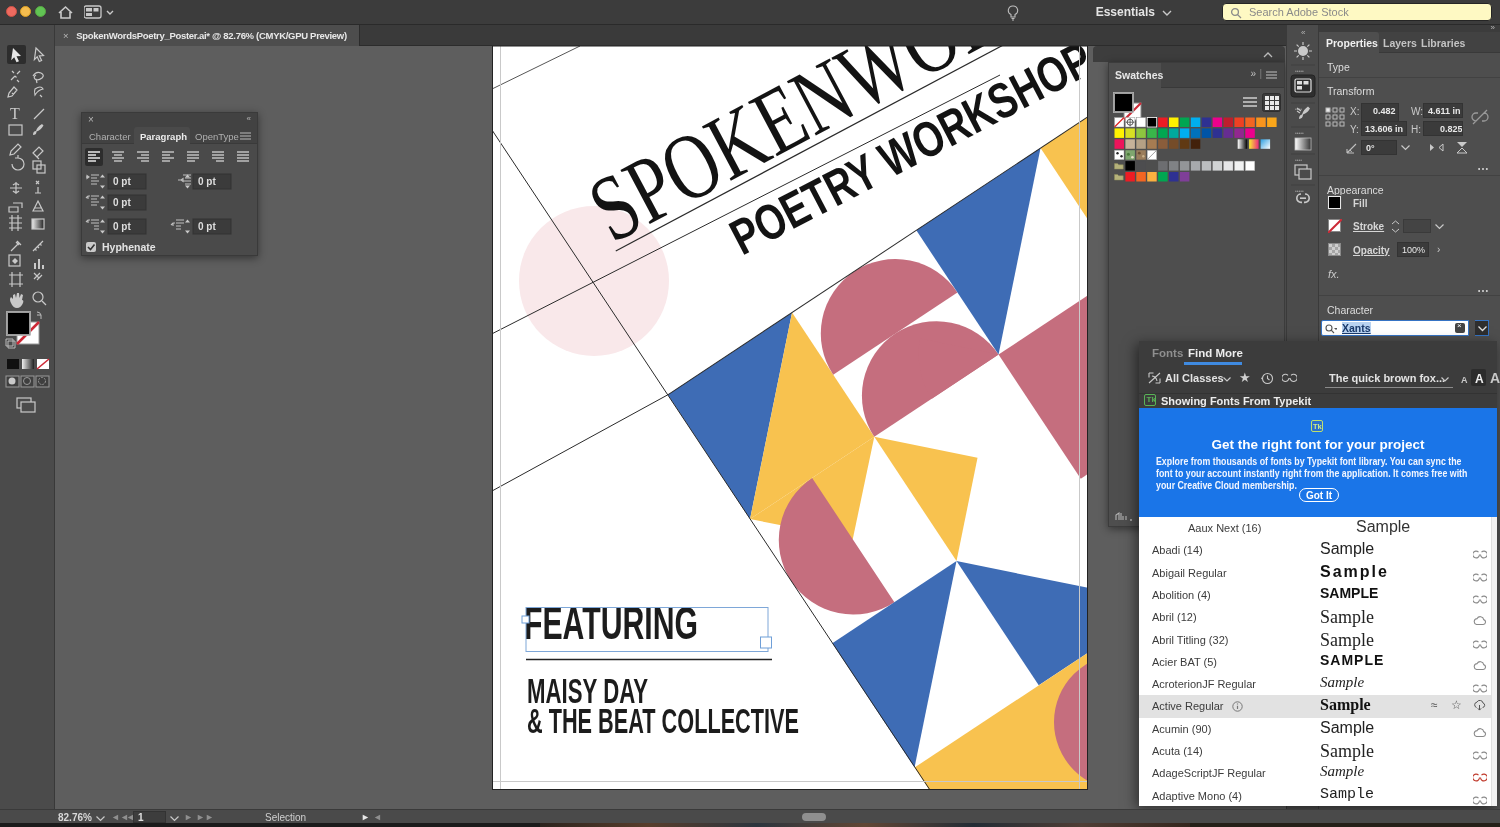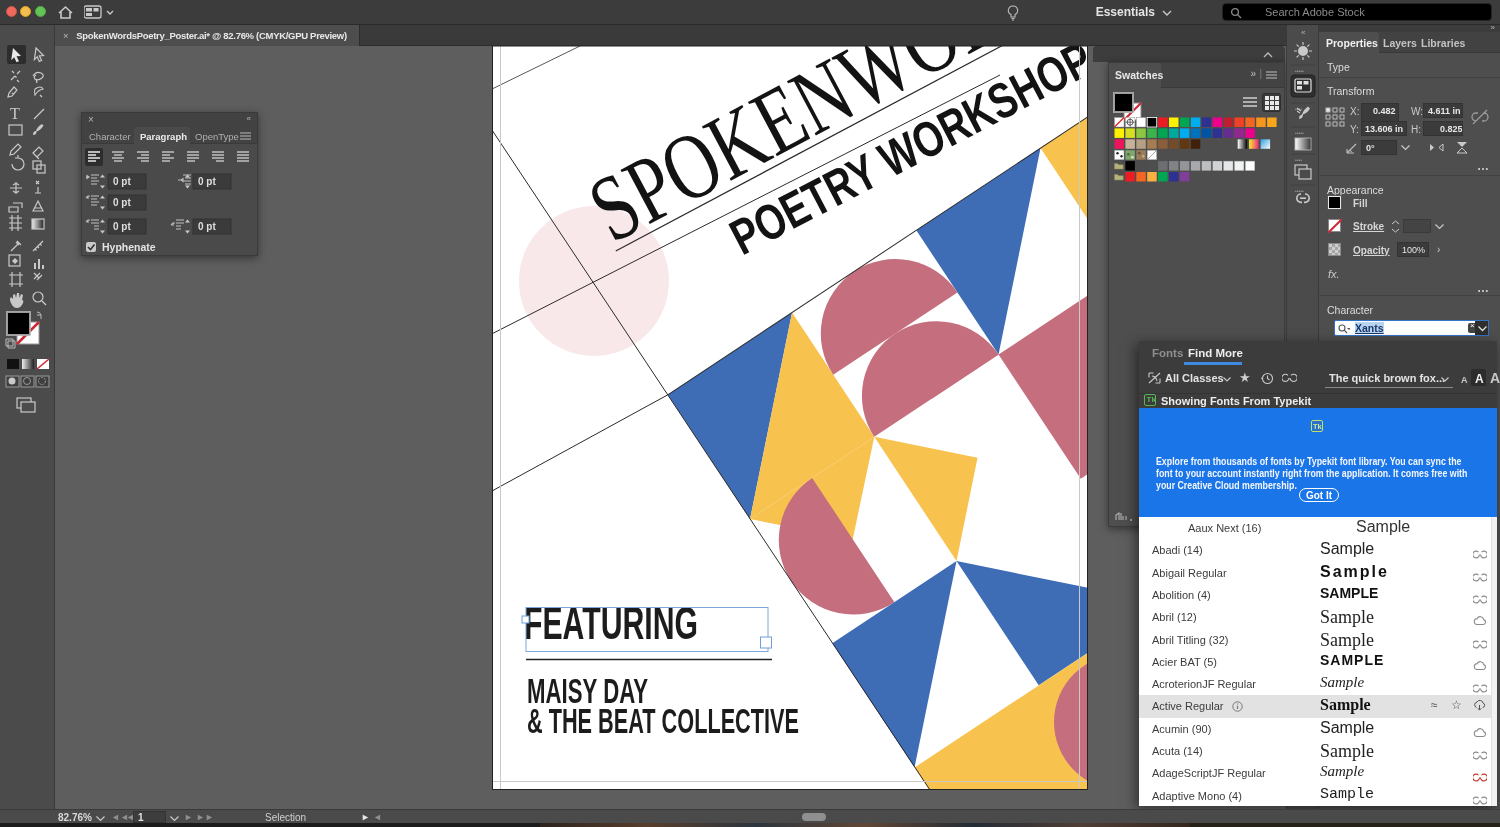--- a/index.html
+++ b/index.html
@@ -1,21 +1,21 @@
 <!DOCTYPE html>
 <html><head><meta charset="utf-8"><style>
 *{margin:0;padding:0;box-sizing:border-box}
 html,body{width:1500px;height:827px;overflow:hidden;background:#5e5e5e;font-family:"Liberation Sans",sans-serif;}
 .abs{position:absolute}
 #app{position:relative;width:1500px;height:827px}
 
 #titlebar{position:absolute;left:0;top:0;width:1500px;height:25px;background:#3c3c3c;border-bottom:1px solid #2a2a2a}
 .tl{position:absolute;top:6px;width:11px;height:11px;border-radius:50%}
 #title{position:absolute;top:6px;width:100%;text-align:center;color:#cfcfcf;font-size:11px;letter-spacing:-0.2px;font-weight:bold}
-#searchstock{position:absolute;right:8px;top:3px;width:270px;height:18px;background:#000000;border:1px solid #252525;border-radius:4px;color:#8a8a8a;font-size:11px;line-height:16px;padding-left:42px}
+#searchstock{position:absolute;right:8px;top:3px;width:270px;height:18px;background:#fef9c3;border:1px solid #252525;border-radius:4px;color:#8a8a8a;font-size:11px;line-height:16px;padding-left:26px}
 
 #tabbar{position:absolute;left:0;top:25px;width:1500px;height:21px;background:#3a3a3a;border-bottom:1px solid #2c2c2c}
 #doctab{position:absolute;left:55px;top:0;height:21px;background:#4d4d4d;color:#e8e8e8;font-size:9.5px;letter-spacing:-0.3px;font-weight:bold;line-height:21px;padding:0 12px 0 8px;border-right:1px solid #2c2c2c}
 
 #toolbar{position:absolute;left:0;top:25px;width:55px;height:784px;background:#4b4b4b;border-right:1px solid #393939}
 
 #canvas{position:absolute;left:56px;top:46px;width:1444px;height:763px;background:#5e5e5e}
 
 #statusbar{position:absolute;left:0;top:809px;width:1500px;height:14px;background:#4a4a4a;border-top:1px solid #3a3a3a;color:#d0d0d0;font-size:10px}
 #bottomstrip{position:absolute;left:0;top:823px;width:1500px;height:4px;background:#1b1b1b}
@@ -519,21 +519,21 @@
       </svg>
     <div class="abs" style="left:9px;top:218px;width:13px;height:13px;border:1px solid #999;background:repeating-conic-gradient(#bbb 0 25%,#eee 0 50%) 0 0/6px 6px;opacity:.8"></div>
     <span class="abs" style="left:34px;top:220px;color:#d6d6d6;font-size:10px;font-weight:bold;text-decoration:underline">Opacity</span>
     <div class="fieldbox" style="left:78px;top:217px;width:32px;height:15px;line-height:14px;padding-left:4px;font-weight:normal">100%</div>
     <span class="abs" style="left:118px;top:219px;color:#c9c9c9;font-size:10px">›</span>
     <span class="abs" style="left:9px;top:243px;color:#c9c9c9;font-size:11px;font-style:italic">fx.</span>
     <span class="abs" style="left:158px;top:256px;color:#c9c9c9;font-size:12px;letter-spacing:1px;font-weight:bold">…</span>
     <div class="abs" style="left:0;top:270px;width:182px;height:1px;background:#424242"></div>
 
     <span class="abs" style="left:8px;top:279px;color:#dcdcdc;font-size:10.5px">Character</span>
-    <div class="abs" style="left:15px;top:295px;width:148px;height:16px;background:#fff;border:1.5px solid #3573c4;border-radius:2px 0 0 2px">
+    <div class="abs" style="left:2px;top:295px;width:148px;height:16px;background:#fff;border:1.5px solid #3573c4;border-radius:2px 0 0 2px">
       <svg class="abs" style="left:3px;top:3px" width="12" height="10">
           <circle cx="4" cy="4" r="3" fill="none" stroke="#555" stroke-width="1.1"></circle>
           <path d="M6.2 6.2 L9 9" stroke="#555" stroke-width="1.1"></path>
           <path d="M9 4 l2 2 l2-2" fill="#555"></path>
         </svg>
       <span class="abs" style="left:20px;top:1px;background:#b9d3f1;color:#1a3a6b;font-size:10.5px;font-weight:bold;text-decoration:underline">Xants</span>
       <div class="abs" style="right:3px;top:2px;width:10px;height:10px;background:#444;border-radius:2px">
           <span style="position:absolute;left:2px;top:-2px;color:#fff;font-size:8px">×</span>
         </div>
     </div>
@@ -576,20 +576,21 @@
       <span class="abs" style="left:351px;top:29px;color:#c9c9c9;font-size:14px;font-weight:bold">A</span>
       <div class="abs" style="left:0;top:52px;width:358px;height:1px;background:#333"></div>
       <div class="abs" style="left:5px;top:53px;width:12px;height:12px;border:1.2px solid #59b357;border-radius:2px">
           <span style="position:absolute;left:1.5px;top:0px;color:#59b357;font-size:8px;font-weight:bold">Tk</span>
         </div>
       <span class="abs" style="left:22px;top:54px;color:#ececec;font-size:11px;font-weight:bold">Showing Fonts From Typekit</span>
       <div class="abs" style="left:0;top:67px;width:358px;height:109px;background:#1a75e8">
         <div class="abs" style="left:172px;top:12px;width:12px;height:12px;border:1.3px solid #bde06e;border-radius:2px;background:#2a6fce">
             <span style="position:absolute;left:1px;top:0.5px;color:#cdea8a;font-size:7.5px;font-weight:bold">Tk</span>
           </div>
+        <div class="abs" style="left:0;top:29px;width:358px;text-align:center;color:#fff;font-size:13.5px;font-weight:bold">Get the right font for your project</div>
         <div class="abs" style="left:17px;top:47px;width:394px;color:#f2f6ff;font-size:10.8px;line-height:12px;font-weight:bold;transform:scaleX(0.815);transform-origin:0 0">Explore from thousands of fonts by Typekit font library. You can sync the font to your account instantly right from the application. It comes free with your Creative Cloud membership.</div>
         <div class="abs" style="left:160px;top:80px;width:40px;height:14px;border:1.2px solid #fff;border-radius:8px;text-align:center;color:#fff;font-size:10px;font-weight:bold;line-height:13px">Got It</div>
       </div>
     </div>
     <div class="abs" style="left:0;top:176px;width:358px;height:289px;background:#fff;overflow:hidden">
       <div class="abs" style="left:352px;top:0;width:6px;height:289px;background:#f2f2f2;border-left:1px solid #e0e0e0"></div>
       <div class="abs" style="left:0;top:0.0px;width:352px;height:22.3px;margin-left:36px;">
           <span class="abs" style="left:13px;top:5px;font-size:11px;color:#3c3c3c">Aaux Next (16)</span>
           <span class="abs" style="left:181px;top:1px;font-family:&quot;Liberation Sans&quot;;font-size:16px;color:#333">Sample</span>
           <span class="abs" style="left:334px;top:6px"><svg width="14" height="9" viewBox="0 0 14 9">

